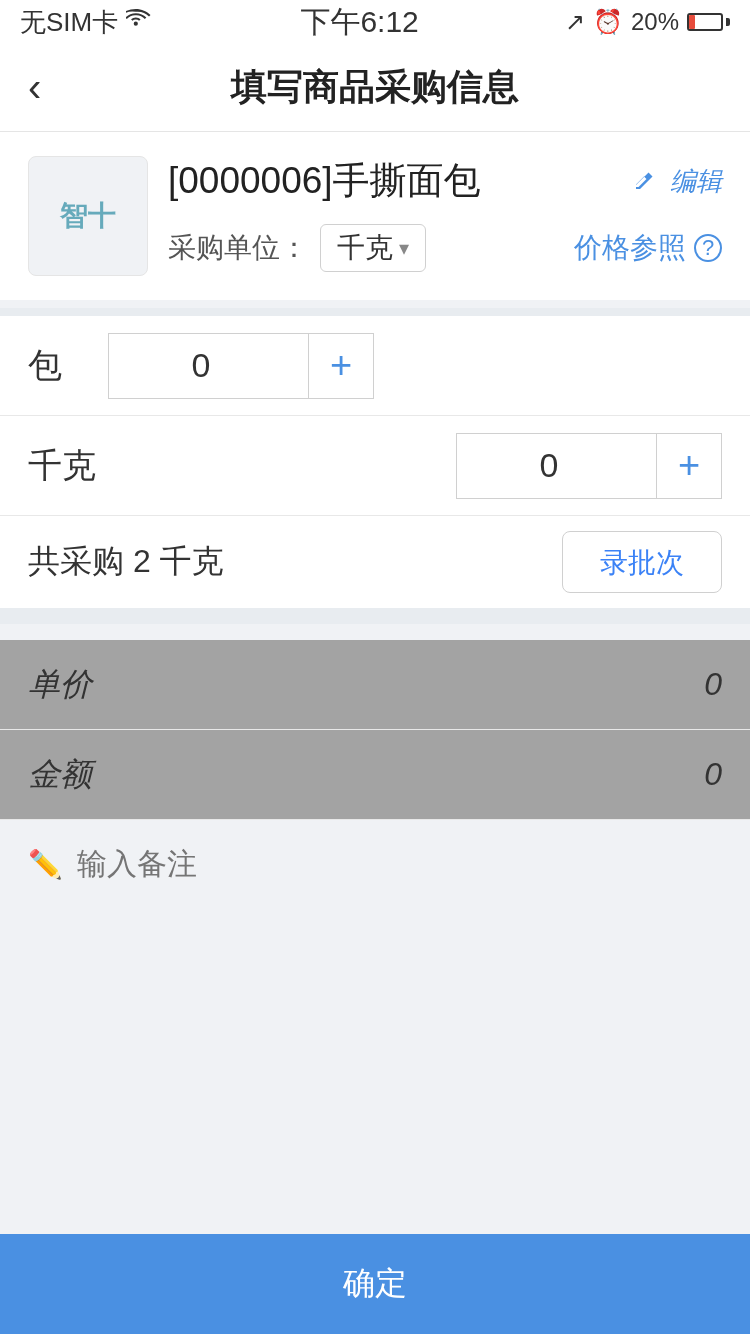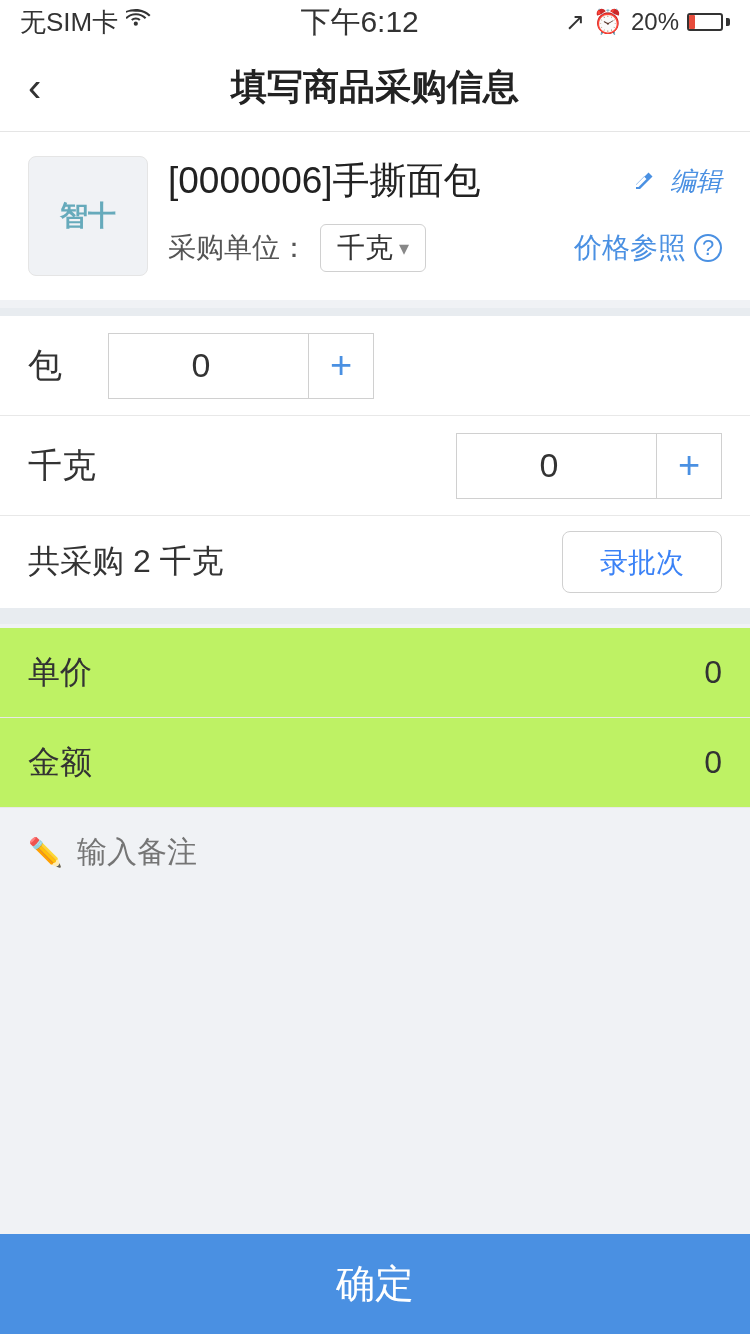--- a/index.html
+++ b/index.html
@@ -244,22 +244,23 @@
       border-radius: 8px;
       font-size: 28px;
       color: #3b82f6;
       text-align: center;
       line-height: 62px;
       cursor: pointer;
     }
 
     
     .price-section {
-      background: #bef264;
-      margin-top: 4px;
+      background: #a3a3a3;
+      margin-top: 16px;
+      font-style: italic;
     }
     .price-row {
       display: flex;
       align-items: center;
       justify-content: space-between;
       padding: 0 28px;
       height: 90px;
       border-bottom: 1px solid #e8e8e8;
     }
     .price-row-label {
@@ -311,21 +312,21 @@
       left: 0;
       width: 750px;
       height: 100px;
       background: #4a90e2;
       display: flex;
       align-items: center;
       justify-content: center;
       cursor: pointer;
     }
     .confirm-btn-label {
-      font-size: 39px;
+      font-size: 32px;
       color: #fff;
       font-weight: 500;
     }
   </style>
 </head>
 <body>
 
 <div class="status-bar">
   <div class="status-left">
     <span>无SIM卡</span>

